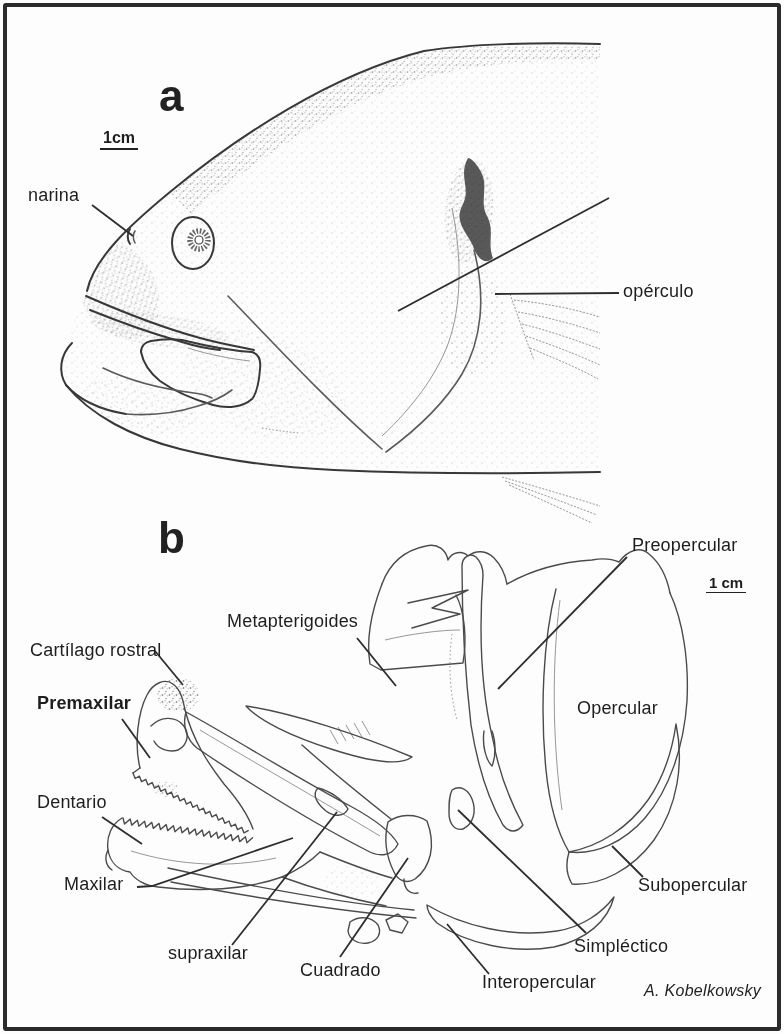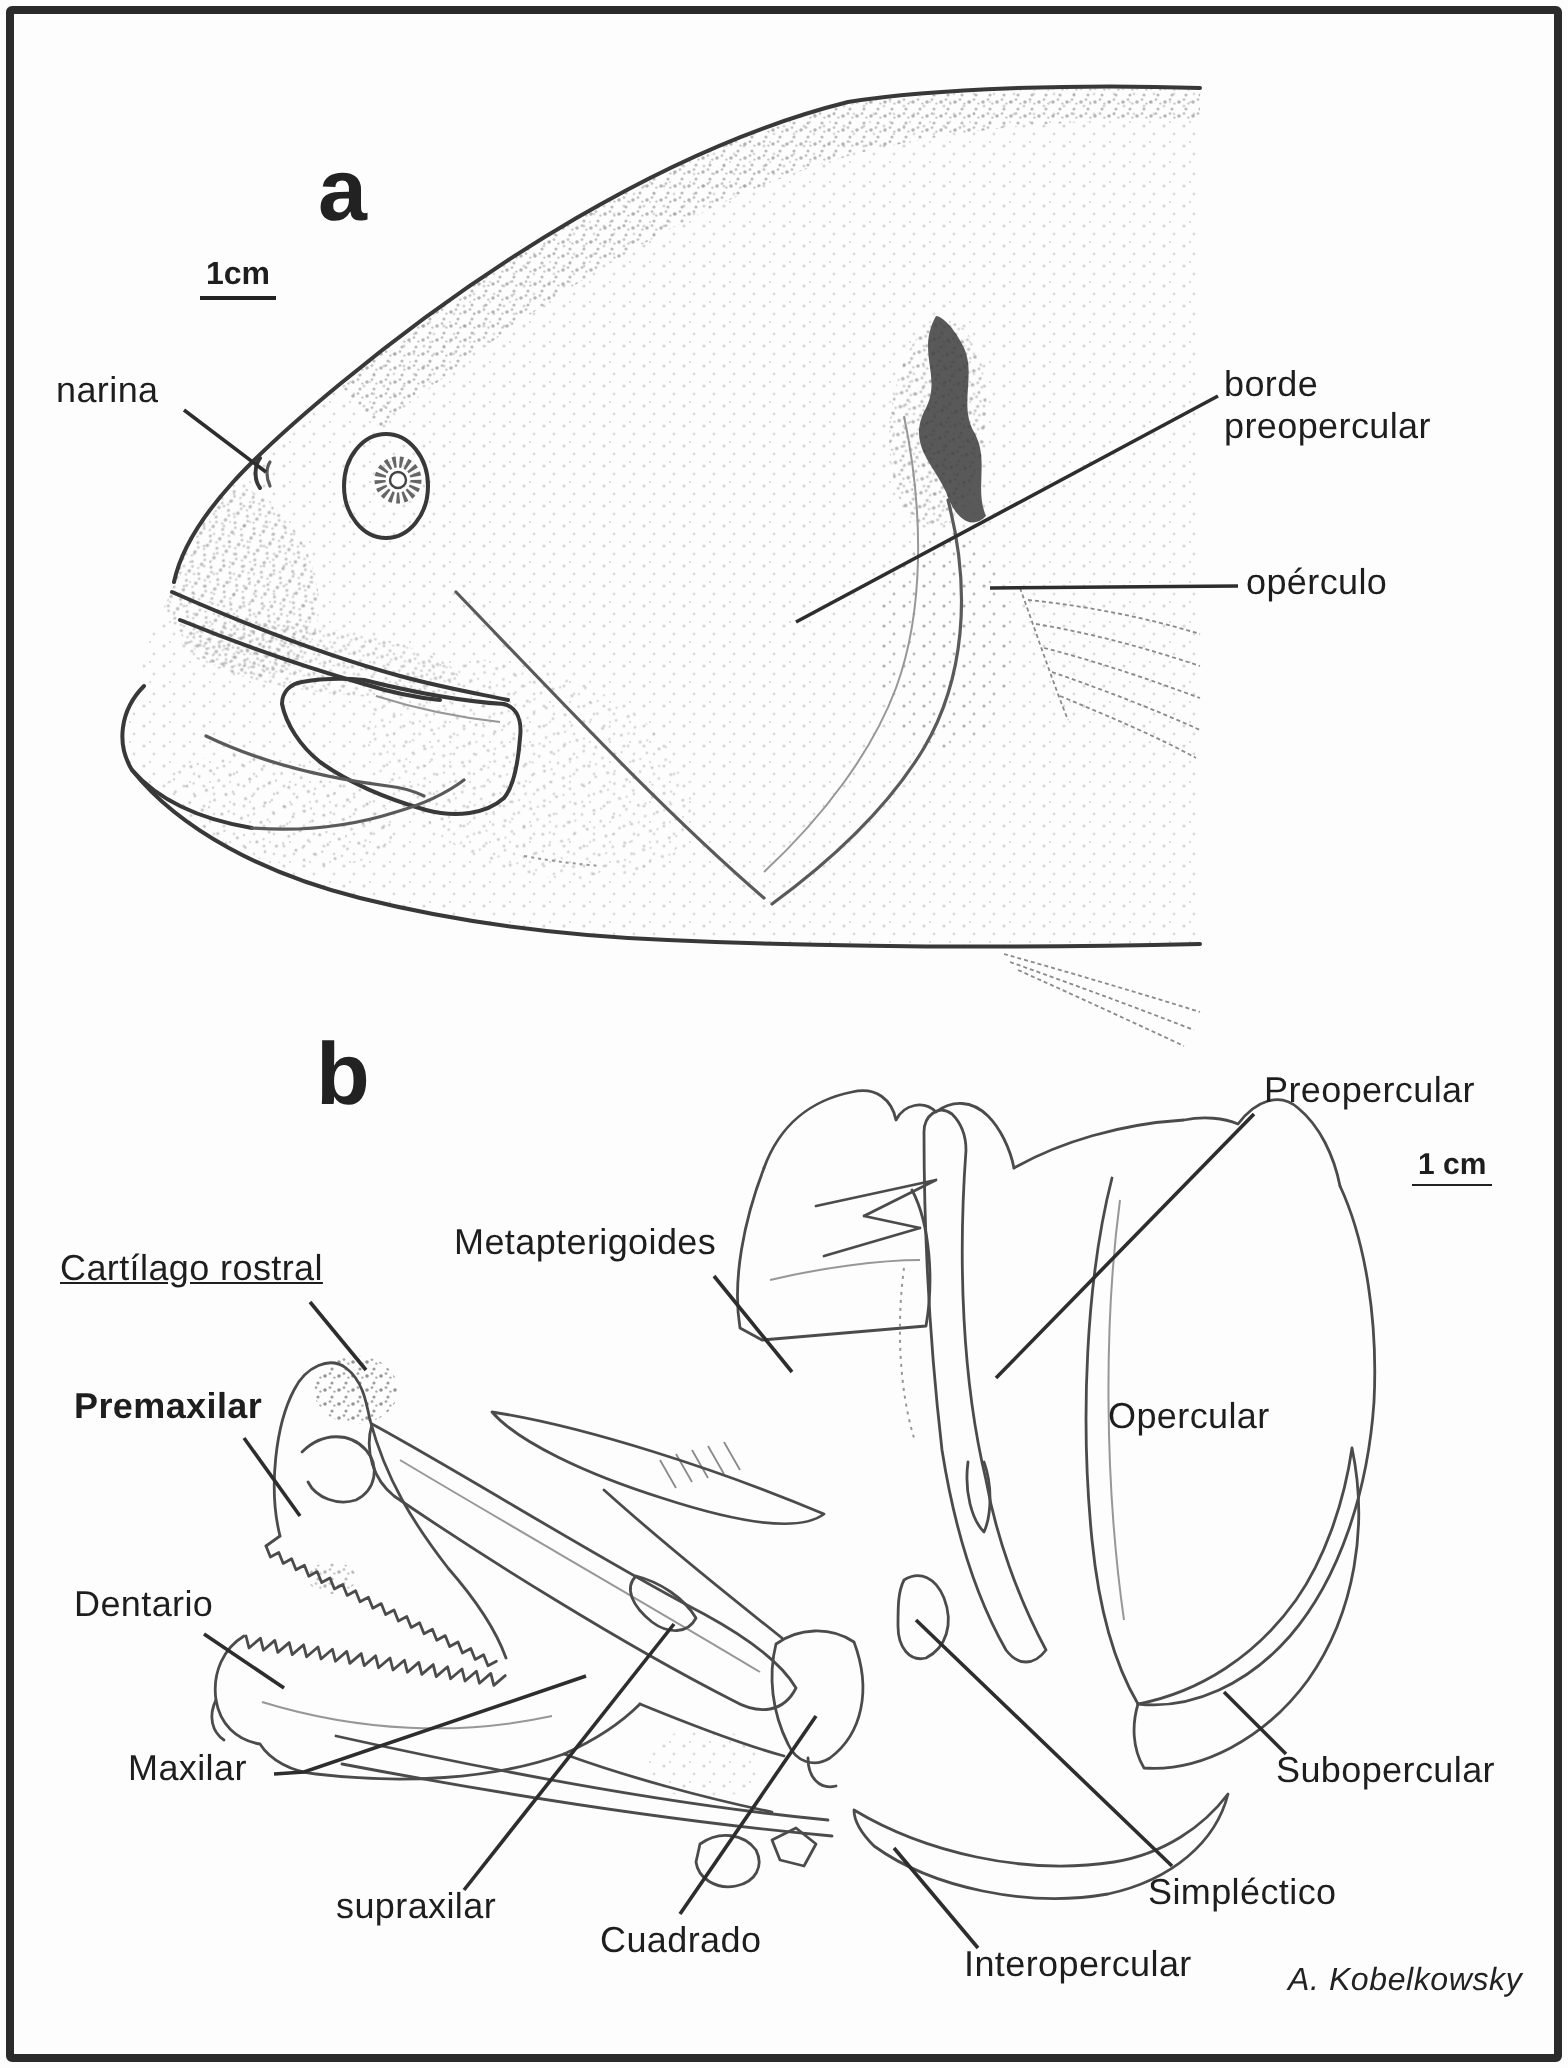--- a/index.html
+++ b/index.html
@@ -160,33 +160,29 @@
       <line class="leader" x1="340" y1="957" x2="408" y2="858"></line>
       <line class="leader" x1="643" y1="877" x2="612" y2="846"></line>
       <line class="leader" x1="586" y1="933" x2="458" y2="810"></line>
       <line class="leader" x1="489" y1="974" x2="447" y2="924"></line>
     </g>
   </svg>
 
   <div class="panel-letter" style="left:159px;top:74px;">a</div>
   <div class="scalebar a" style="left:100px;top:129px;">1cm</div>
   <div class="lbl" style="left:28px;top:185px;">narina</div>
-  <div class="lbl" style="left:612px;top:182px;">
-    <div>borde</div>
-    <div>preopercular</div>
-  </div>
   <div class="lbl" style="left:623px;top:281px;">opérculo</div>
 
   <div class="panel-letter" style="left:158px;top:516px;">b</div>
   <div class="lbl" style="left:632px;top:535px;">Preopercular</div>
   <div class="scalebar b" style="left:706px;top:574px;">1 cm</div>
-  <div class="lbl" style="left:30px;top:624px;text-decoration:underline;">Cartílago rostral</div>
+  <div class="lbl" style="left:30px;top:640px;">Cartílago rostral</div>
   <div class="lbl" style="left:227px;top:611px;">Metapterigoides</div>
   <div class="lbl" style="left:37px;top:693px;font-weight:bold;">Premaxilar</div>
-  <div class="lbl" style="left:554px;top:698px;">Opercular</div>
+  <div class="lbl" style="left:554px;top:698px;padding-left:23px;">Opercular</div>
   <div class="lbl" style="left:37px;top:792px;">Dentario</div>
   <div class="lbl" style="left:64px;top:874px;">Maxilar</div>
   <div class="lbl" style="left:168px;top:943px;">supraxilar</div>
   <div class="lbl" style="left:300px;top:960px;">Cuadrado</div>
   <div class="lbl" style="left:638px;top:875px;">Subopercular</div>
   <div class="lbl" style="left:574px;top:936px;">Simpléctico</div>
   <div class="lbl" style="left:482px;top:972px;">Interopercular</div>
   <div class="credit" style="left:644px;top:982px;text-align:center;">A. Kobelkowsky</div>
 
   <div class="frame"></div>

